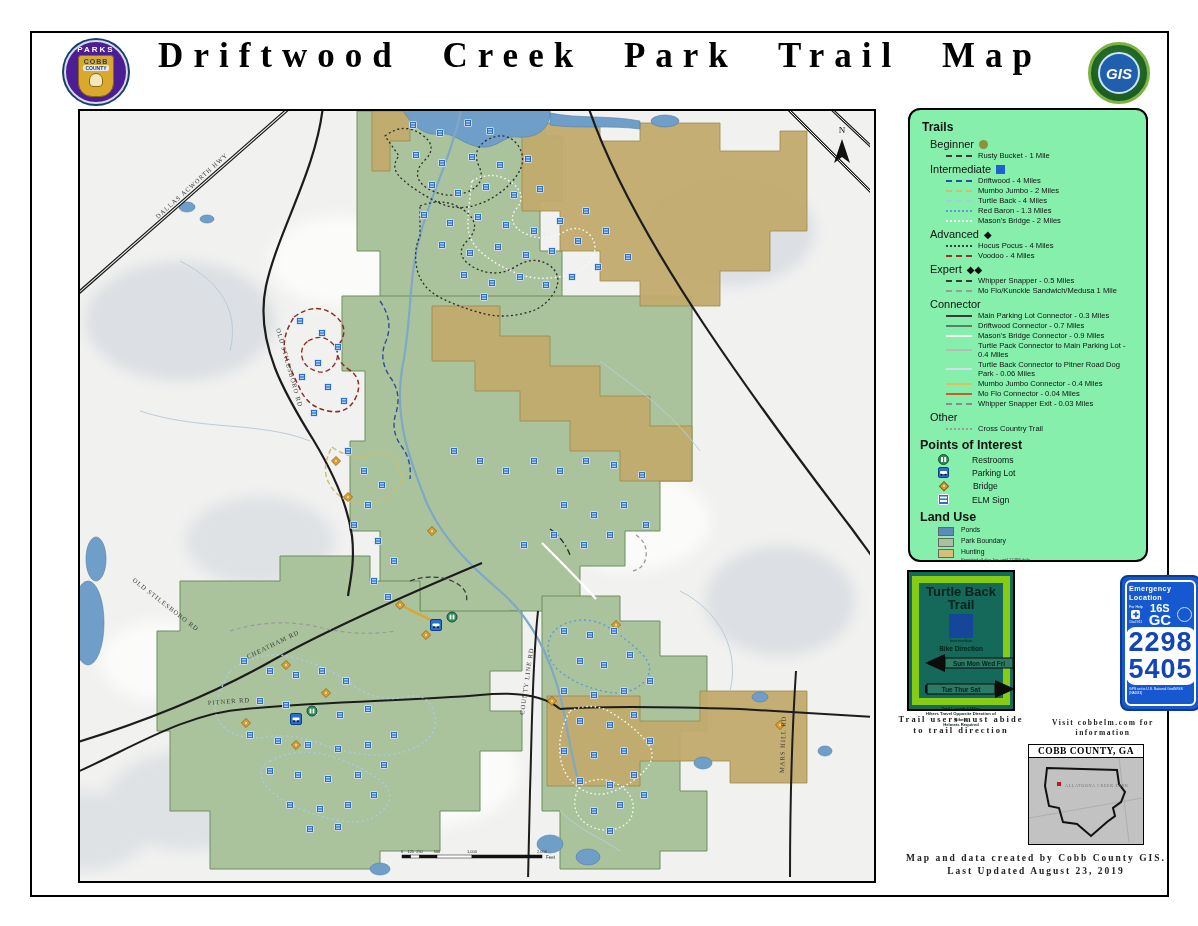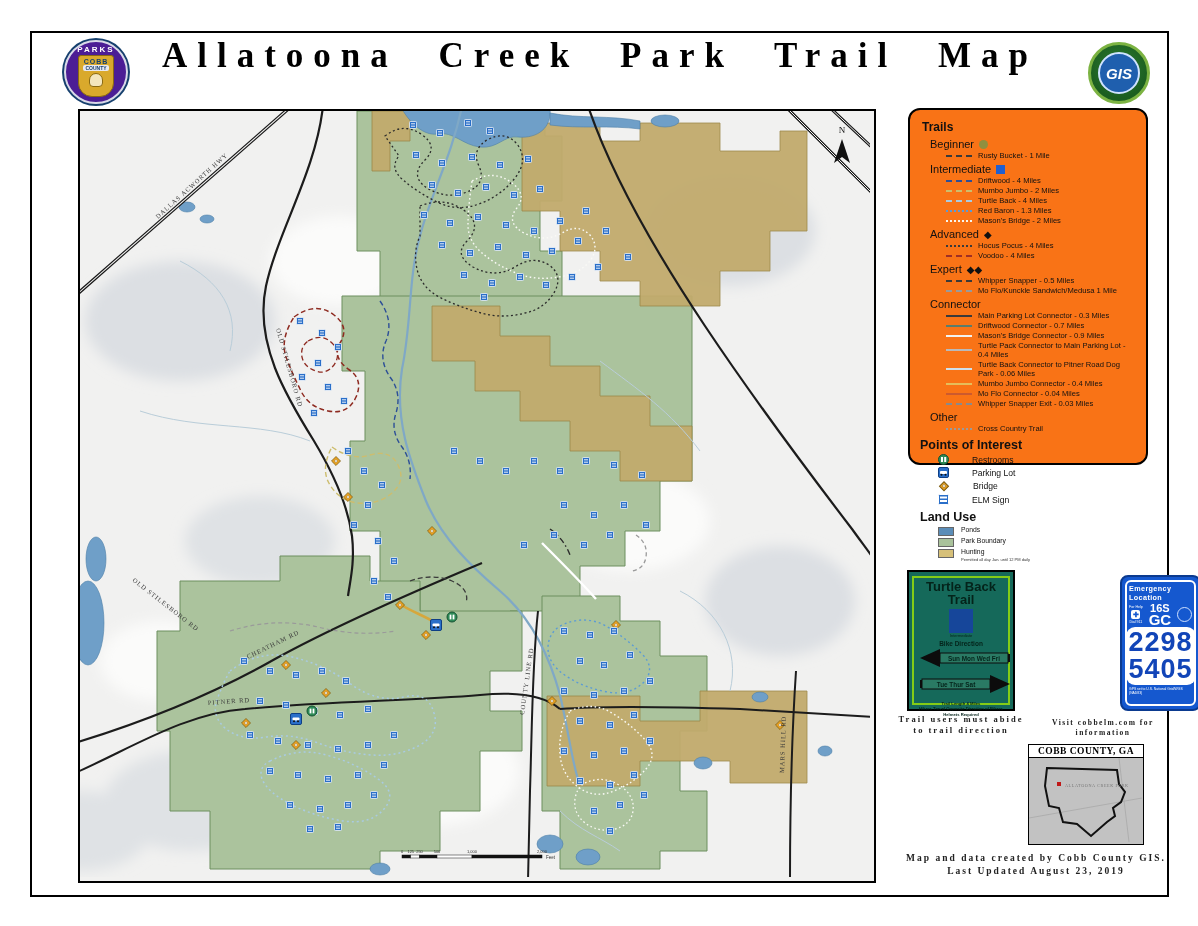--- a/index.html
+++ b/index.html
@@ -23,38 +23,38 @@
   .gis-logo{position:absolute;left:1088px;top:42px;width:56px;height:56px;border-radius:50%;
         background:radial-gradient(circle at 50% 40%, #2e7d32 0%, #1b5e20 70%);
         border:3px solid #7cb342;display:flex;align-items:center;justify-content:center;}
   .gis-inner{width:38px;height:38px;border-radius:50%;background:#1f5fae;border:2px solid #cfe3ff;
         display:flex;align-items:center;justify-content:center;color:#fff;font-weight:bold;
         font-style:italic;font-size:15px;}
   
   .map-frame{position:absolute;left:78px;top:109px;width:794px;height:770px;
         border:2px solid #000;background:#f1f1f0;}
   
-  .legend{position:absolute;left:908px;top:108px;width:240px;height:357px;background:#f97316;
+  .legend{position:absolute;left:908px;top:108px;width:240px;height:454px;background:#86efac;
         border:2px solid #000;border-radius:12px;padding:8px 10px;box-sizing:border-box;color:#111;}
   .lg-title{font-weight:bold;font-size:12px;margin:2px 0 4px 2px;}
   .lg-group{font-size:11px;margin:3px 0 1px 10px;display:flex;align-items:center;gap:5px;}
   .lg-row{display:flex;align-items:center;gap:6px;margin:1px 0 1px 26px;font-size:7.6px;line-height:9px;}
   .lg-row .sw{flex:0 0 26px;height:0;border-top-width:2.5px;}
   .sym-circle{width:9px;height:9px;border-radius:50%;background:#8f8f3f;display:inline-block;}
   .sym-square{width:9px;height:9px;background:#1f5fd0;display:inline-block;}
   .sym-diamond{color:#111;font-size:10px;line-height:9px;}
   .lg-sec{font-weight:bold;font-size:12.5px;margin:5px 0 2px 0px;}
   .poi-row{display:flex;align-items:center;gap:23px;margin:2px 0 2px 18px;font-size:8.6px;}
   .lu-row{display:flex;align-items:flex-start;gap:7px;margin:1px 0 1px 18px;font-size:6.8px;}
   .lu-chip{flex:0 0 14px;height:7px;border:1px solid #666;margin-top:1px;}
   .lu-note{font-size:4px;color:#333;}
   
   .tsign{position:absolute;left:907px;top:570px;width:108px;height:141px;background:#15695a;
         border:2px solid #000;box-sizing:border-box;padding:4px 3px;text-align:center;color:#04120d;}
-  .tsign-inner{border:2px solid #84cc16;height:100%;box-sizing:border-box;padding:2px 2px;}
+  .tsign-inner{border:7px solid #84cc16;height:100%;box-sizing:border-box;padding:2px 2px;}
   .tsign-title{font-weight:bold;font-size:13px;line-height:13px;color:#04231a;letter-spacing:0px;}
   .tsign-square{width:24px;height:24px;background:#16469a;margin:3px auto 0 auto;}
   .tsign-diff{font-size:4px;color:#04231a;}
   .tsign-bike{font-size:6.5px;font-weight:bold;margin-top:2px;color:#04231a;}
   .tsign-foot{font-size:4.2px;font-weight:bold;margin-top:2px;line-height:5.4px;color:#04231a;}
   .tsign-caption{position:absolute;left:895px;top:714px;width:132px;text-align:center;
         font-family:"Liberation Serif",serif;font-size:8.5px;font-weight:bold;letter-spacing:2px;
         line-height:11px;color:#222;}
   
   .esign{position:absolute;left:1120px;top:575px;width:81px;height:136px;background:#1558cf;
@@ -92,21 +92,21 @@
   <div class="outer-border"></div>
 
   <div class="parks-logo">
     <div class="parks-top">PARKS</div>
     <div class="parks-shield">
       <div class="parks-mid">COBB</div>
       <div class="parks-bot">COUNTY</div>
       <div class="parks-bell"></div>
     </div>
   </div>
-  <div class="title">Allatoona Creek Park Trail Map</div>
+  <div class="title">Driftwood Creek Park Trail Map</div>
   <div class="gis-logo">
     <div class="gis-inner">GIS</div>
   </div>
 
   <div class="map-frame">
     <svg id="map-svg" width="790" height="766" viewBox="0 0 790 766">
       <defs>
         <filter id="soft" x="-30%" y="-30%" width="160%" height="160%">
           <feGaussianBlur stdDeviation="7"></feGaussianBlur>
         </filter>

